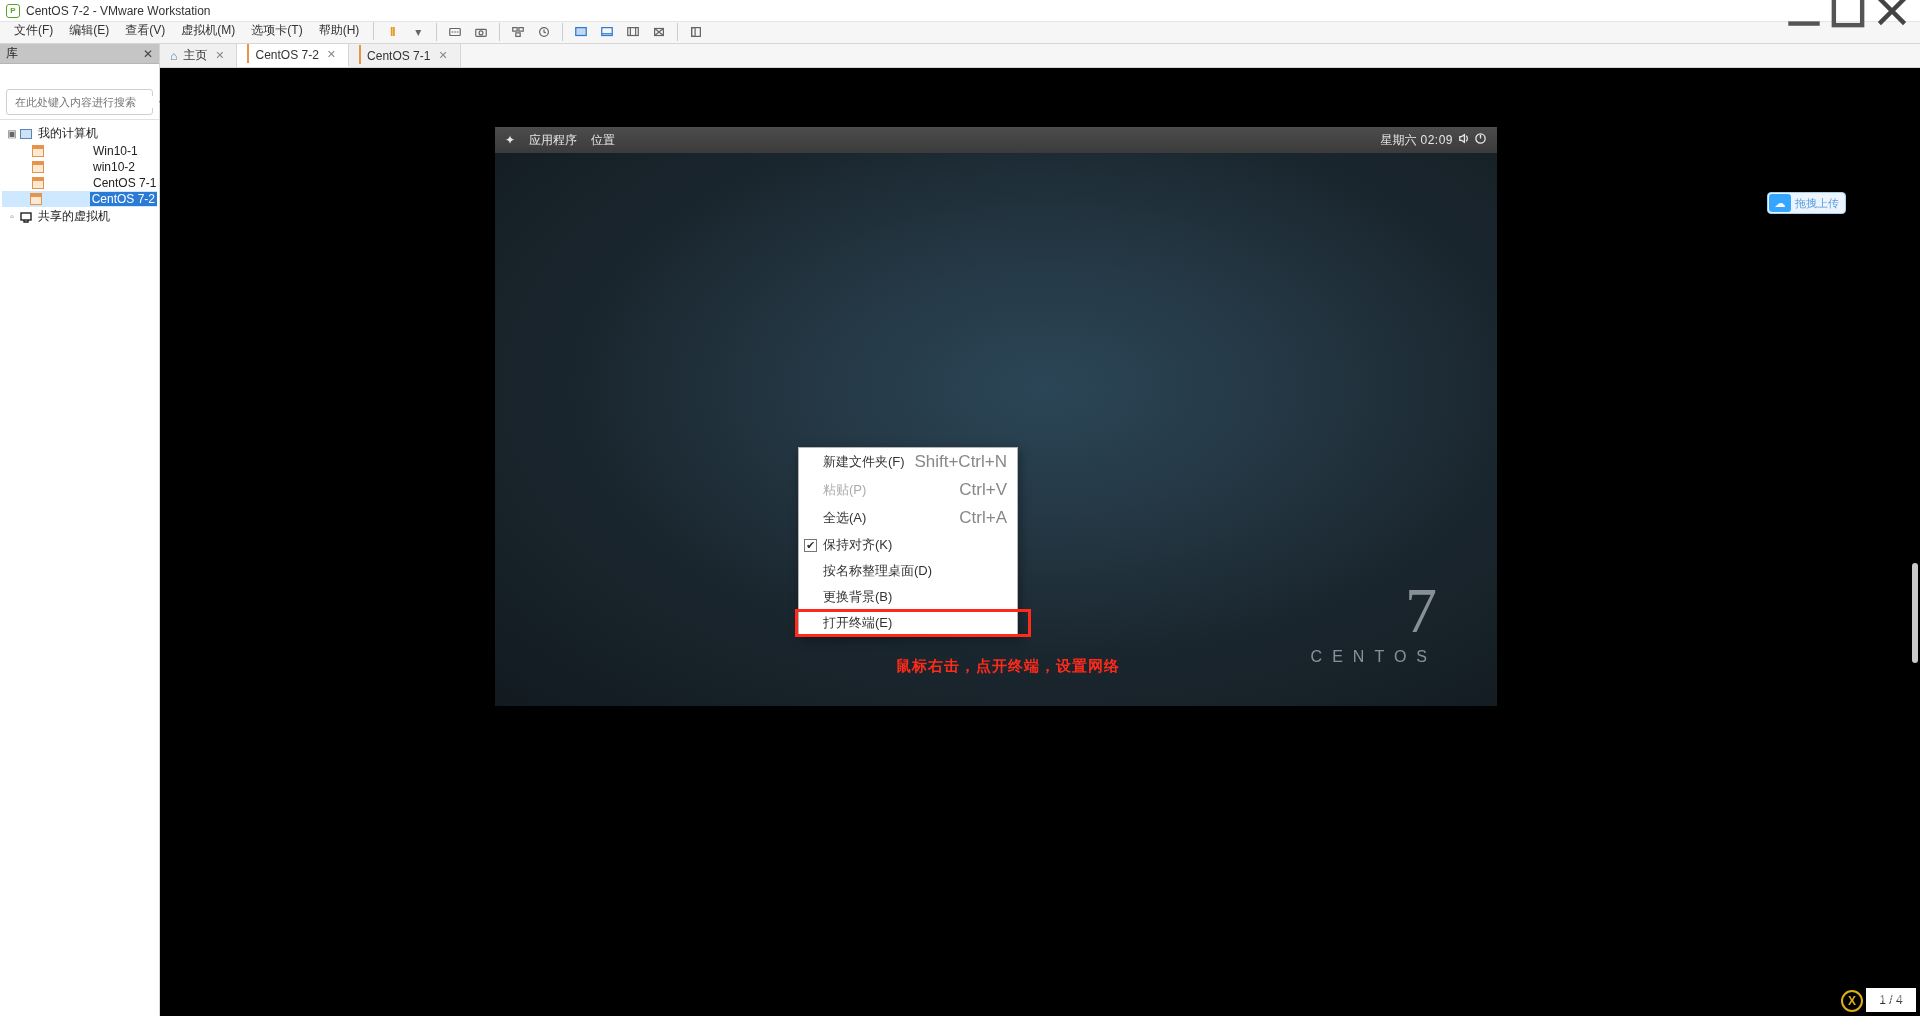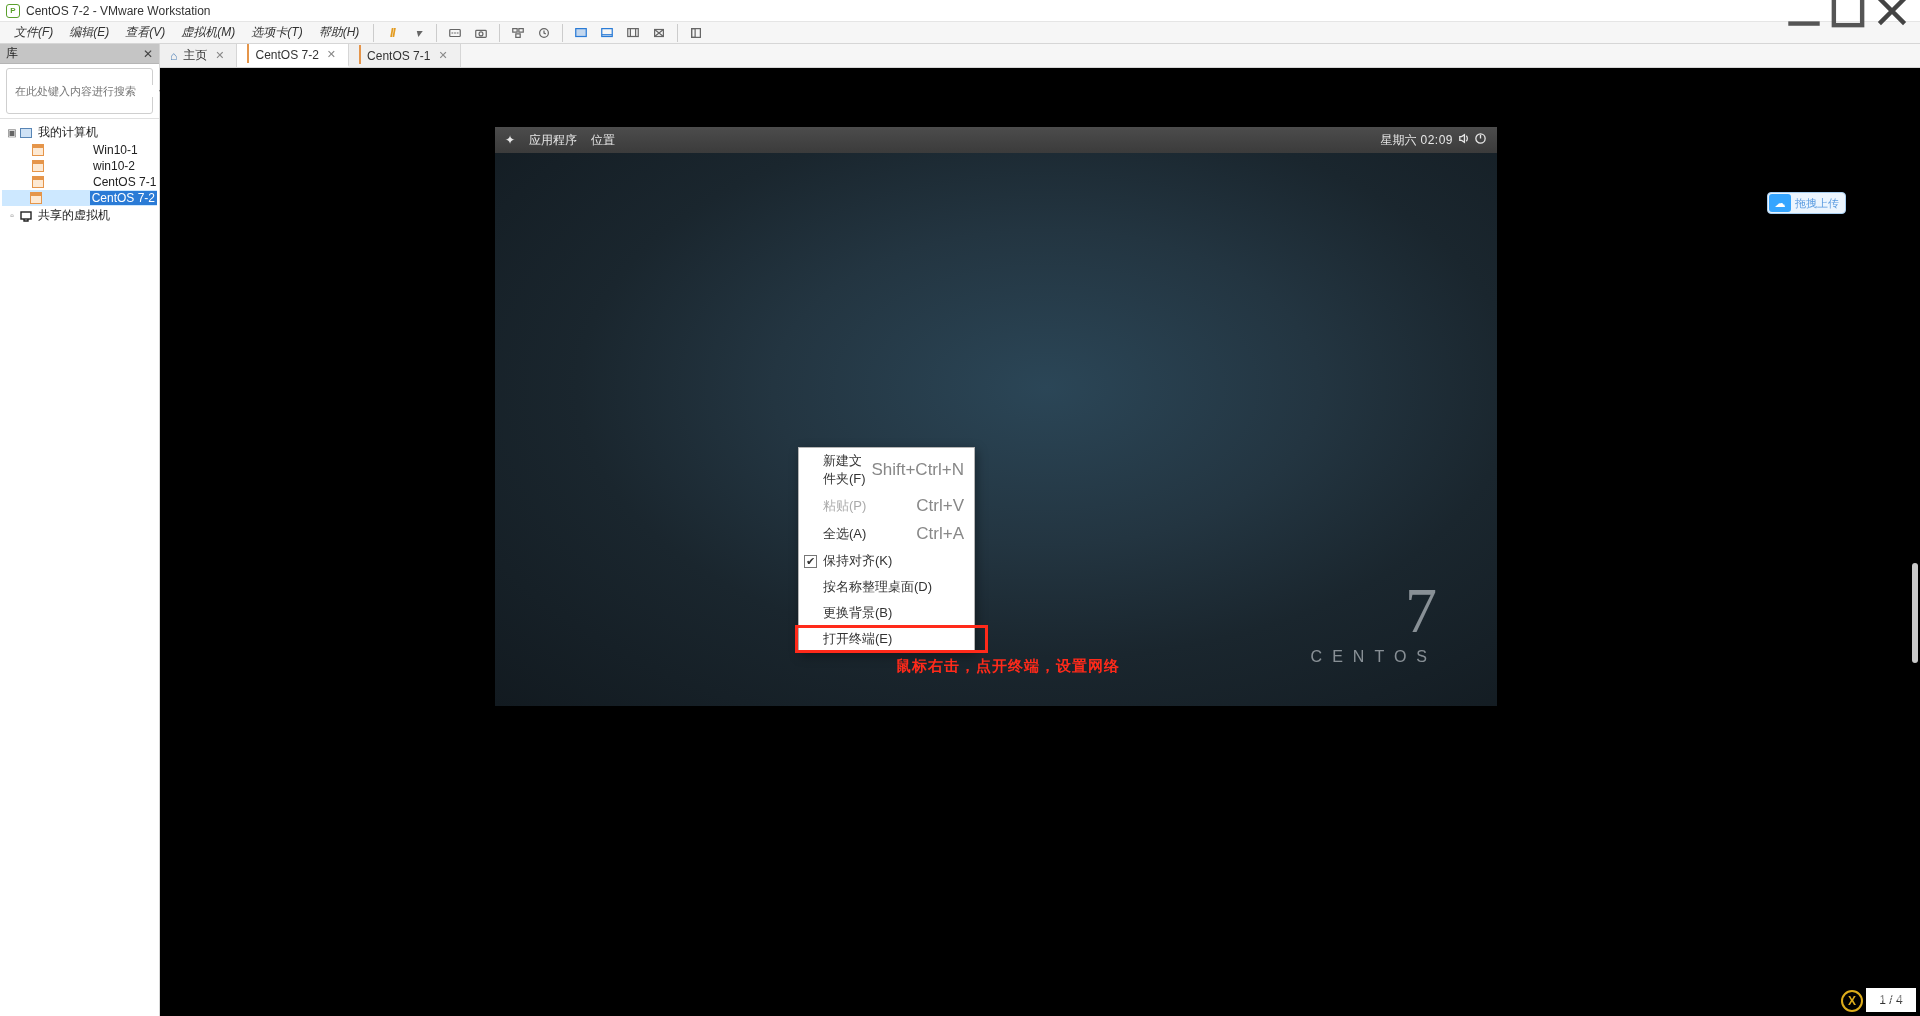--- a/index.html
+++ b/index.html
@@ -6,36 +6,36 @@
 html, body { width: 1920px; height: 1016px; overflow: hidden; background: #fff; }
 
 
 .titlebar { height: 22px; background: #fff; display: flex; align-items: center; padding: 0 6px; font-size: 12px; color: #333; border-bottom: 1px solid #e5e5e5; }
 .titlebar .app-icon { width: 14px; height: 14px; border: 1px solid #5aa02c; border-radius: 3px; display: inline-flex; align-items: center; justify-content: center; margin-right: 6px; color: #5aa02c; font-size: 8px; font-weight: bold; }
 .titlebar .title-spacer { flex: 1; }
 .titlebar .win-btn { width: 44px; height: 22px; display: inline-flex; align-items: center; justify-content: center; color: #555; font-size: 12px; cursor: pointer; }
 .titlebar .win-btn.close { color: #444; }
 
 
-.menubar { height: 22px; background: #f6f6f6; display: flex; align-items: center; padding: 0 6px; font-size: 12px; color: #333; border-bottom: 1px solid #d6d6d6; font-style: italic; }
+.menubar { height: 22px; background: #f6f6f6; display: flex; align-items: flex-start; padding: 0 6px; font-size: 12px; color: #333; border-bottom: 1px solid #d6d6d6; }
 .menubar .menu-item { padding: 0 8px; cursor: pointer; }
 .menubar .sep { width: 1px; height: 18px; background: #ccc; margin: 0 6px; }
 .toolbar { display: flex; align-items: center; gap: 2px; }
 .toolbar .tbtn { width: 24px; height: 20px; display: inline-flex; align-items: center; justify-content: center; color: #666; border-radius: 3px; cursor: pointer; }
 .toolbar .tbtn svg { width: 14px; height: 14px; }
 .toolbar .group-sep { width: 1px; height: 18px; background: #ccc; margin: 0 4px; }
 .pause-i { color: #e39b1f; font-weight: bold; letter-spacing: -1px; }
 
 
 .app-body { display: flex; height: calc(1016px - 22px - 22px); }
 .sidebar { width: 160px; background: #fff; border-right: 1px solid #d6d6d6; display: flex; flex-direction: column; }
 .sidebar .libhead { height: 20px; background: #c5c5c5; color: #222; font-size: 12px; display: flex; align-items: center; padding: 0 6px; justify-content: space-between; border-bottom: 1px solid #b5b5b5; }
 .sidebar .libhead .close-lib { cursor: pointer; color: #444; }
 .sidebar .search { padding: 4px 6px; border-bottom: 1px solid #e0e0e0; }
-.sidebar .search .srch-wrap { display: flex; align-items: center; border: 1px solid #cfcfcf; border-radius: 3px; padding: 16px 4px; }
+.sidebar .search .srch-wrap { display: flex; align-items: center; border: 1px solid #cfcfcf; border-radius: 3px; padding: 6px 4px; margin-top: 21px; }
 .sidebar .search input { border: none; outline: none; flex: 1; font-size: 11px; color: #555; }
 .sidebar .search .srch-icon { width: 12px; height: 12px; color: #888; margin-right: 4px; }
 .sidebar .search .drop { color: #666; font-size: 10px; padding: 0 2px; cursor: pointer; }
 .tree { padding: 4px 2px; font-size: 12px; color: #222; }
 .tree .node { display: flex; align-items: center; padding: 1px 0; white-space: nowrap; cursor: pointer; }
 .tree .node .tw { width: 12px; text-align: center; color: #666; font-size: 10px; }
 .tree .node .ic { width: 16px; height: 14px; display: inline-flex; align-items: center; justify-content: center; margin-right: 4px; }
 .tree .lvl1 { padding-left: 4px; }
 .tree .lvl2 { padding-left: 28px; gap: 43px; }
 .tree .sel { background: #cde8ff; }
@@ -61,21 +61,21 @@
 .gnome-top .gleft { display: flex; align-items: center; gap: 14px; }
 .gnome-top .gicon { font-size: 12px; }
 .gnome-top .gright { margin-left: auto; display: flex; align-items: center; gap: 4px; }
 .gnome-top .gright .time { letter-spacing: 0.5px; }
 
 .desk-icons { position: absolute; top: 50px; left: 55px; color: #fff; font-size: 12px; text-align: center; }
 .desk-icons .di { width: 110px; display: flex; flex-direction: column; align-items: center; gap: 6px; margin-bottom: 40px; }
 .trash { width: 44px; height: 50px; }
 .folder { width: 58px; height: 48px; }
 
-.ctx-menu { position: absolute; left: 638px; top: 379px; width: 177px; background: #fff; border: 1px solid #b5b5b5; box-shadow: 2px 3px 10px rgba(0,0,0,0.35); font-size: 13px; color: #333; }
+.ctx-menu { position: absolute; left: 638px; top: 379px; width: 220px; background: #fff; border: 1px solid #b5b5b5; box-shadow: 2px 3px 10px rgba(0,0,0,0.35); font-size: 13px; color: #333; }
 .ctx-menu .mi { display: flex; align-items: center; padding: 4px 10px 4px 24px; position: relative; cursor: pointer; }
 .ctx-menu .mi .shortcut { margin-left: auto; color: #888; font-size: 17px; }
 .ctx-menu .mi.disabled { color: #aaa; }
 .ctx-menu .mi .check { position: absolute; left: 5px; width: 13px; height: 13px; border: 1px solid #777; display: inline-flex; align-items: center; justify-content: center; font-size: 11px; }
 .ctx-menu .highlight-outside { position: absolute; left: -4px; right: -14px; height: 28px; border: 3px solid #ff2a1a; pointer-events: none; }
 
 .annotation { position: absolute; left: 736px; top: 589px; color: #ff2a1a; font-size: 15px; font-weight: bold; letter-spacing: 1px; }
 
 .page-ind { position: absolute; right: 4px; bottom: 4px; width: 50px; height: 24px; background: #fff; color: #333; font-size: 12px; display: flex; align-items: center; justify-content: center; }
 .scroll-thumb { position: absolute; right: 2px; top: 495px; width: 6px; height: 100px; background: #c9c9c9; border-radius: 3px; }

